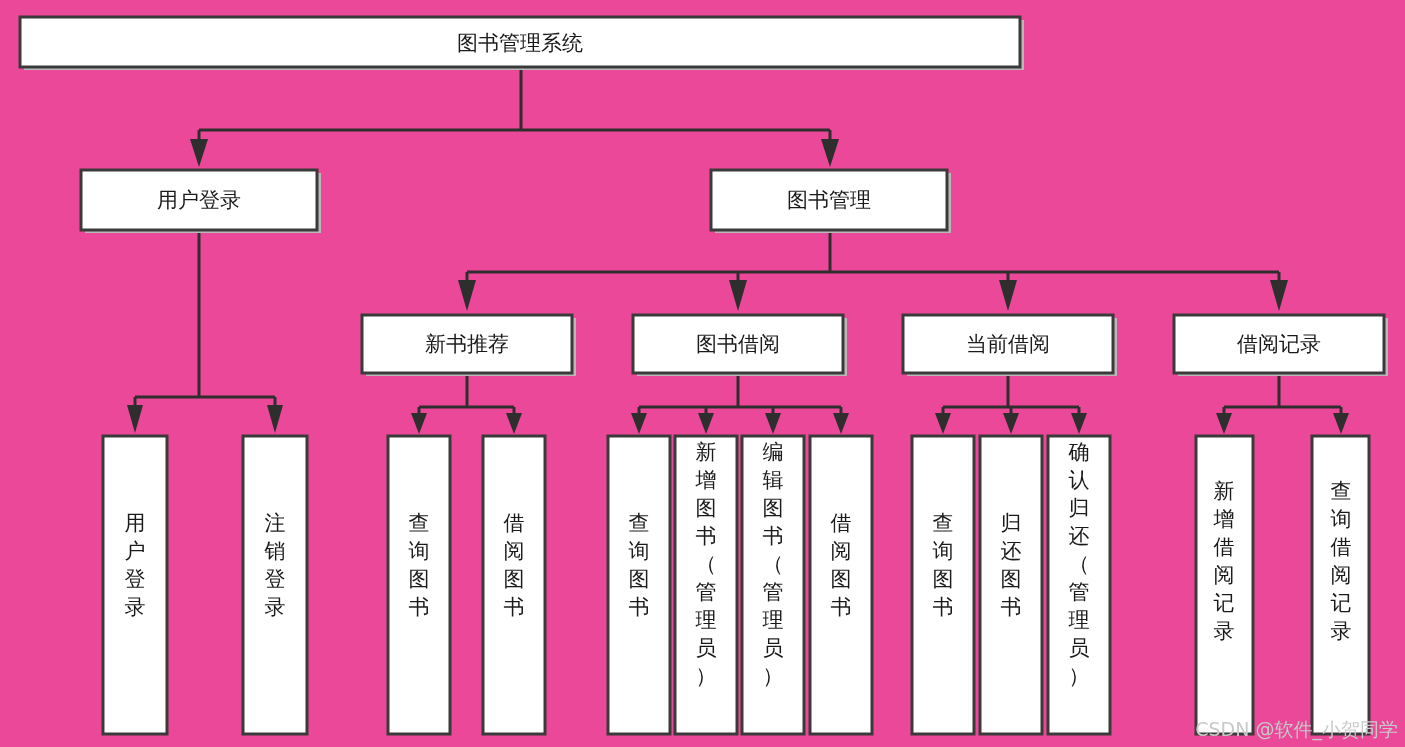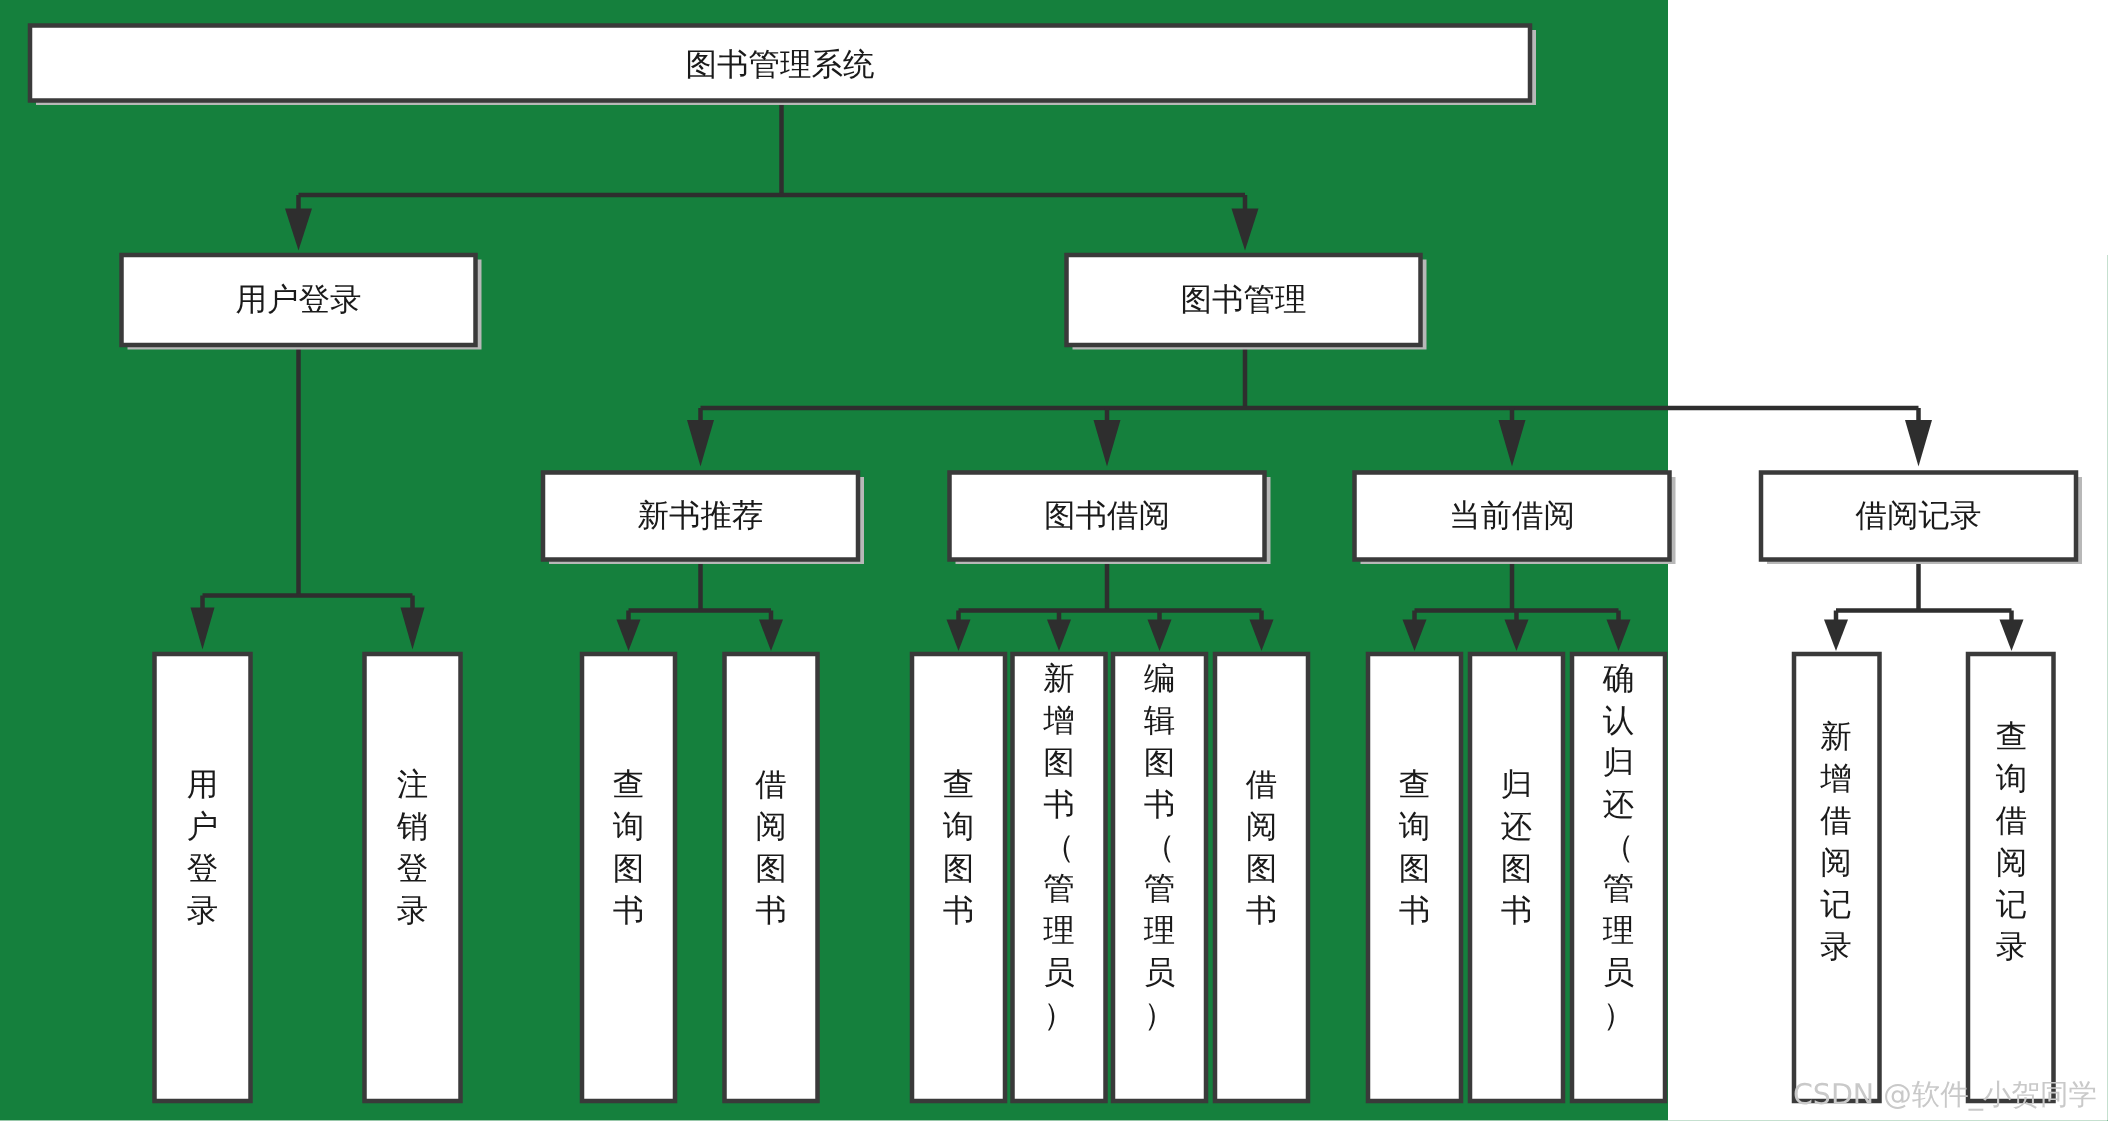--- a/index.html
+++ b/index.html
@@ -9,23 +9,23 @@
     background: #ffffff;
   }
   body {
     width: 1405px;
     height: 747px;
     overflow: hidden;
     font-family: "DejaVu Sans", "Liberation Sans", sans-serif;
   }
   #diagram-root {
     position: relative;
-    width: 1112px;
+    width: 1405px;
     height: 747px;
-    background: #15803d;
+    background: #ec4899;
   }
   svg.diagram-canvas {
     position: absolute;
     top: 0;
     left: 0;
     width: 1405px;
     height: 747px;
     display: block;
   }
   .node-rect {

